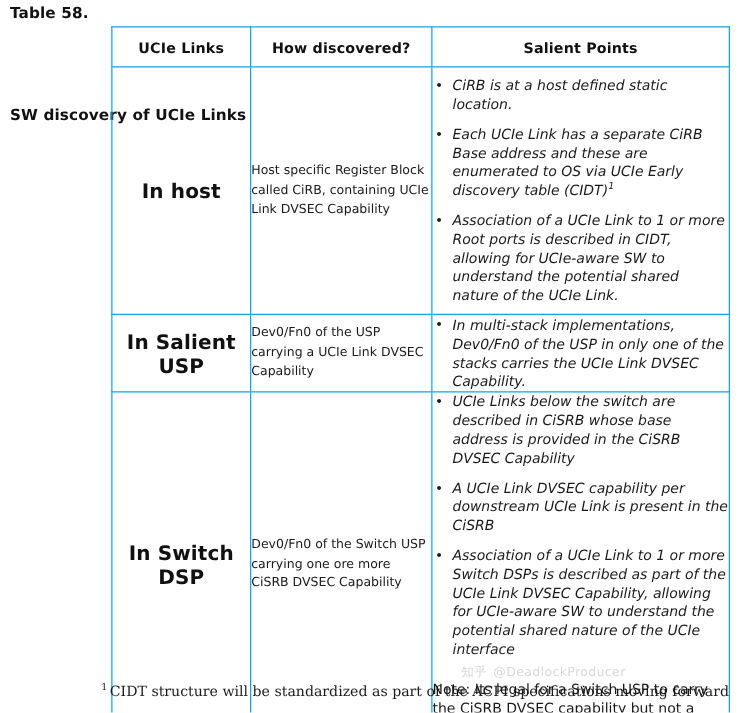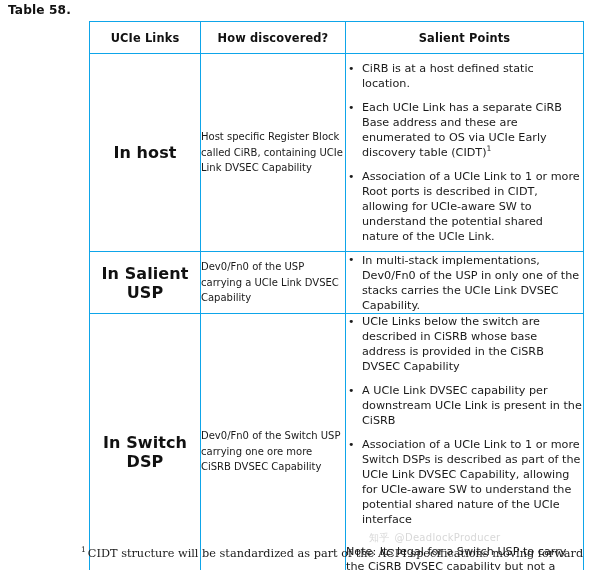--- a/index.html
+++ b/index.html
@@ -96,20 +96,21 @@
 
   ul.points {
     list-style: none;
     margin: 0;
     padding: 0;
   }
   ul.points > li {
     position: relative;
     padding-left: 16px;
     margin: 0 0 9px 0;
+    font-style: italic;
   }
   ul.points > li:last-child {
     margin-bottom: 0;
   }
   ul.points > li::before {
     content: "\2022";
     position: absolute;
     left: 2px;
     top: -0.5px;
     font-size: 11px;
@@ -169,20 +170,21 @@
     user-select: none;
     white-space: nowrap;
   }
   .watermark .wm-logo { margin-right: 5px; }
 </style>
 </head>
 <body>
 
 <div class="caption">
   <span class="caption-num">Table 58.</span>
+  <span class="caption-text">SW discovery of UCIe Links</span>
 </div>
 
 <div class="table-wrap">
   <table class="ucie-table">
     <colgroup>
       <col class="c1">
         <col class="c2">
         <col class="c3">
     </colgroup>
     <thead>

